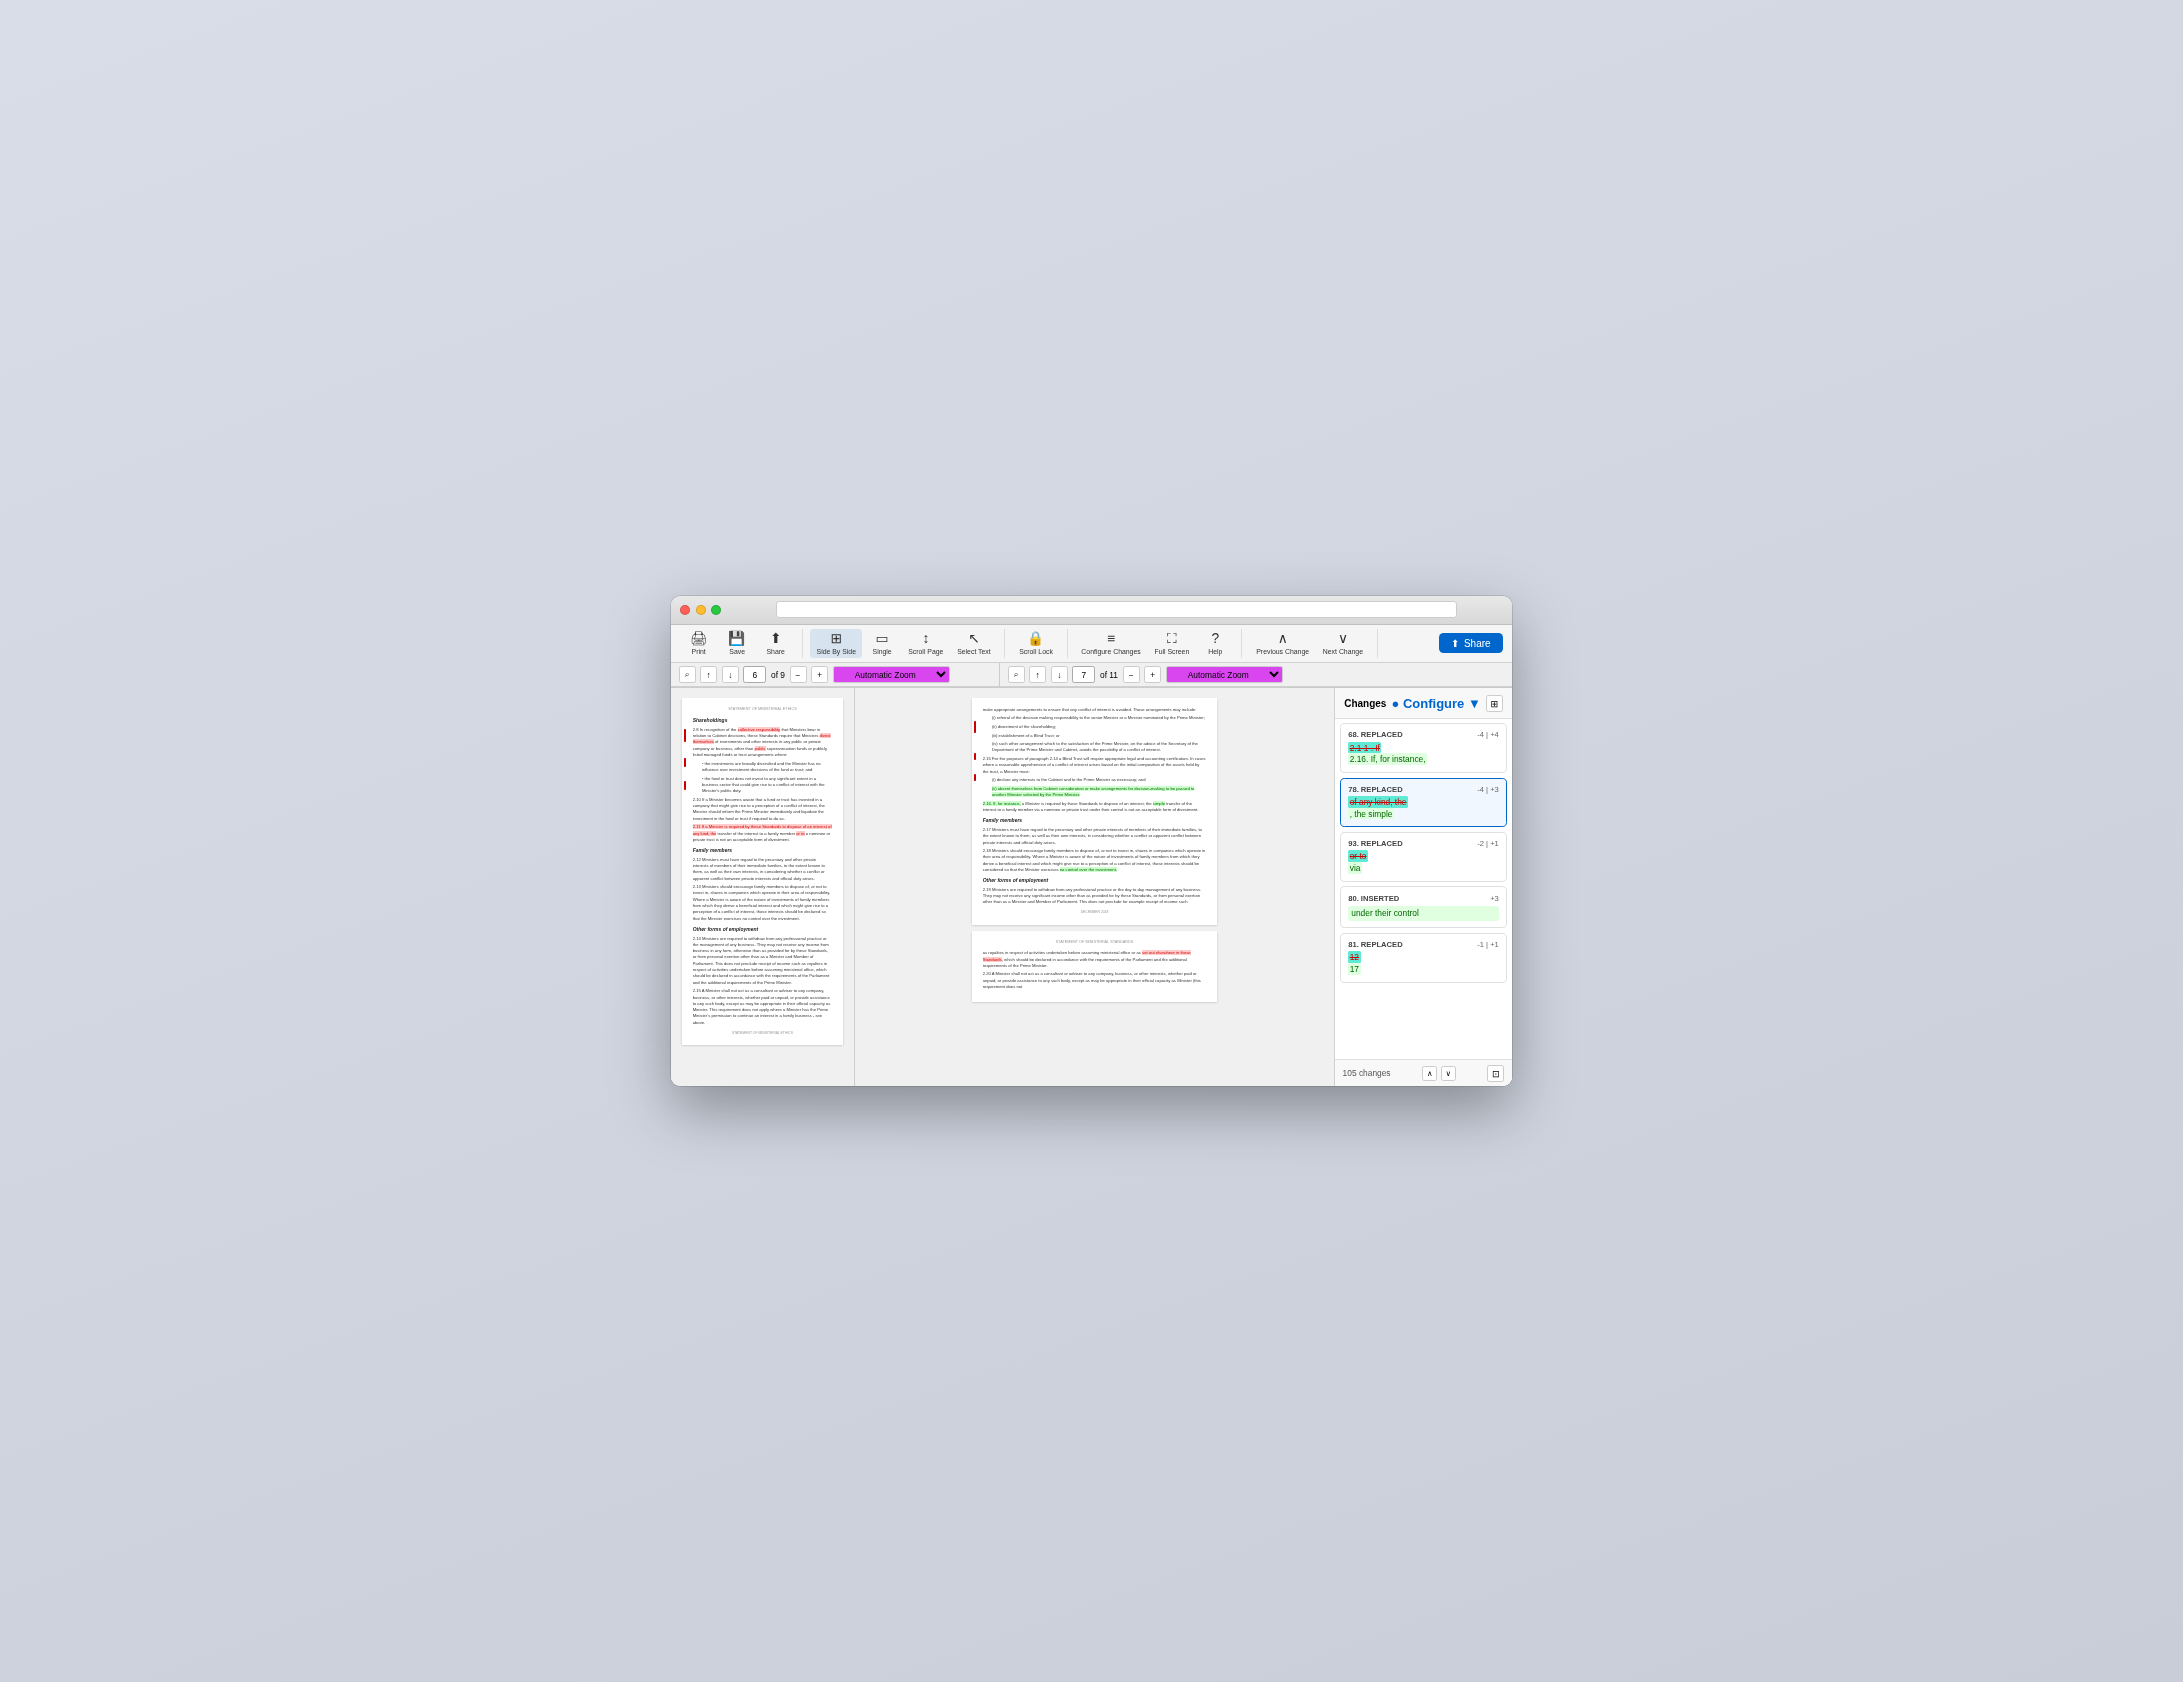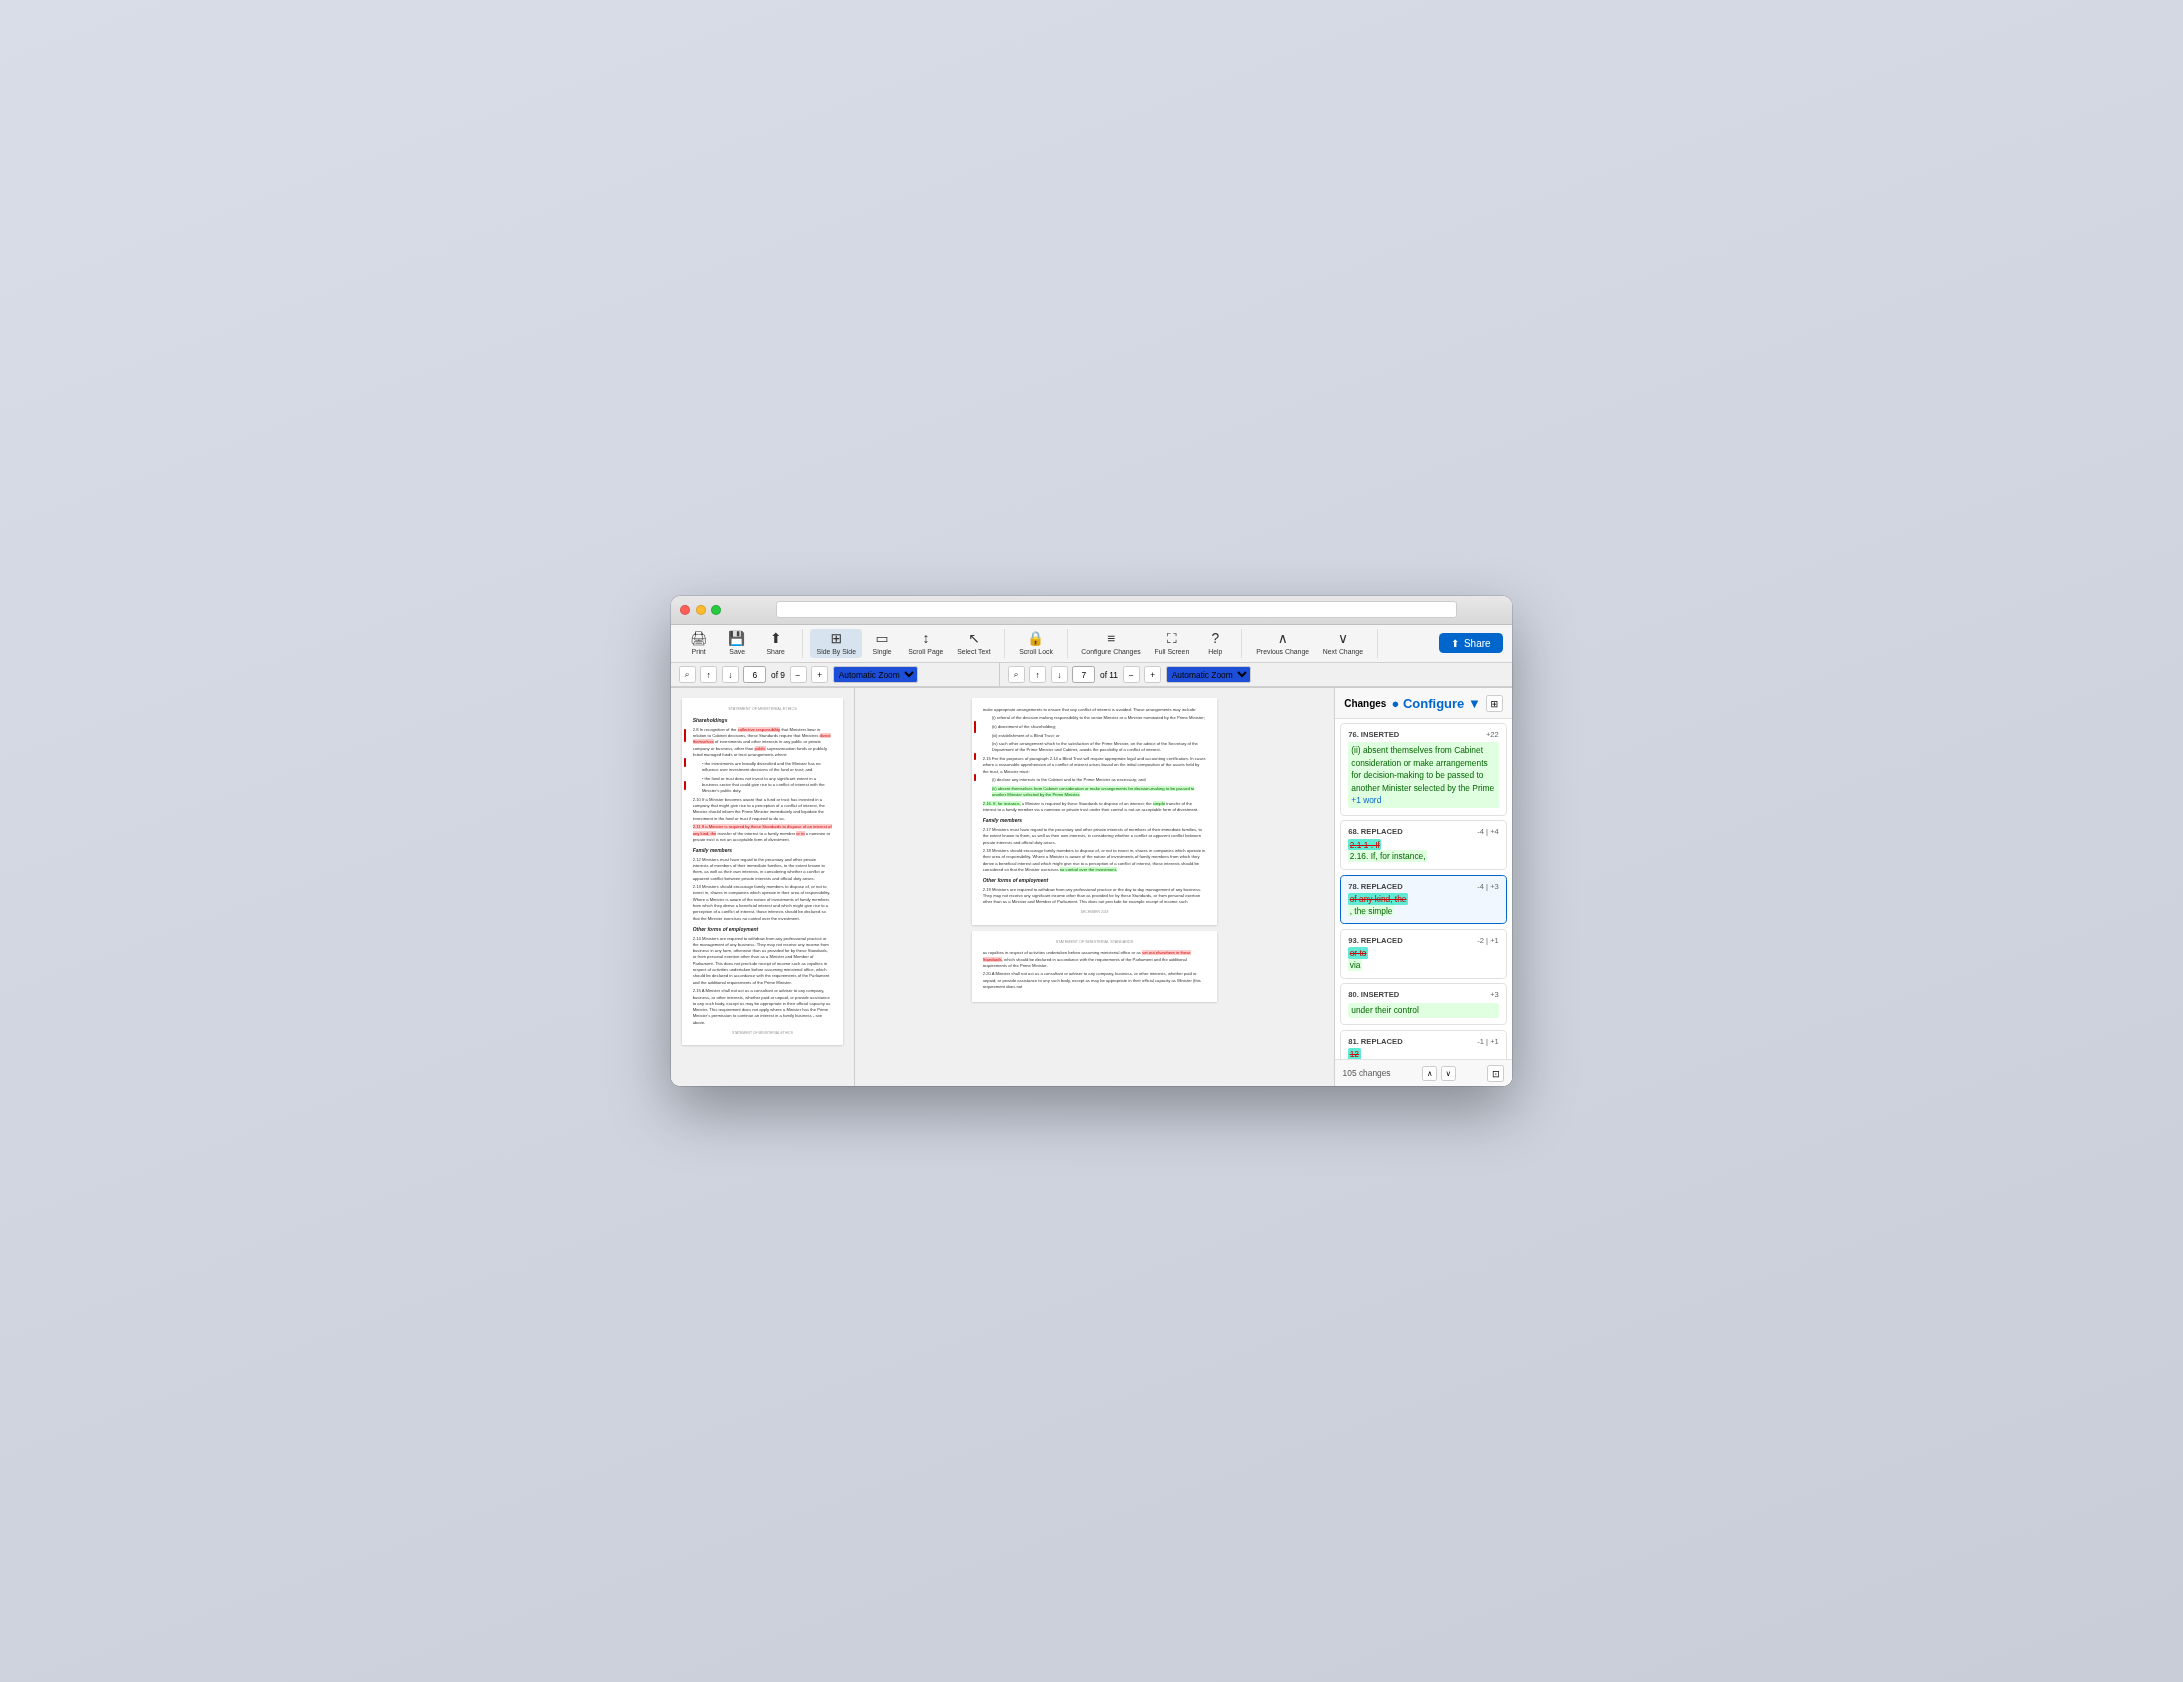--- a/index.html
+++ b/index.html
@@ -139,22 +139,22 @@
       border: 0.8px solid #aaa;
       border-radius: 2.3px;
       text-align: center;
       font-size: 8.4px;
     }
     .zoom-select {
       height: 17px;
       border: 0.8px solid #ccc;
       border-radius: 2.3px;
       font-size: 8.4px;
-      padding: 0 1px;
-      background: #1d4ed8;
+      padding: 0 17px;
+      background: #d946ef;
     }
 
     
     .main-content {
       display: flex;
       height: 398px;
       background: #e8e8e8;
     }
 
     
@@ -561,29 +561,20 @@
 
     <div class="changes-sidebar">
       <div class="changes-header">
         <span>Changes</span>
         <span class="configure-link">● Configure ▼</span>
         <button class="icon-btn">⊞</button>
       </div>
 
       <div class="changes-list">
 
-        <div class="change-item">
-          <div class="change-header">
-            <span class="change-type">76. INSERTED</span>
-            <span class="change-count">+22</span>
-          </div>
-          <div class="change-content inserted-text">
-            (ii) absent themselves from Cabinet consideration or make arrangements for decision-making to be passed to another Minister selected by the Prime <span style="color:#0066cc">+1 word</span>
-          </div>
-        </div>
 
         <div class="change-item">
           <div class="change-header">
             <span class="change-type">68. REPLACED</span>
             <span class="change-count">-4 | +4</span>
           </div>
           <div class="change-content">
             <span class="del-text">2.1 1 . If</span><br>
             <span class="ins-text">2.16. If, for instance,</span>
           </div>

